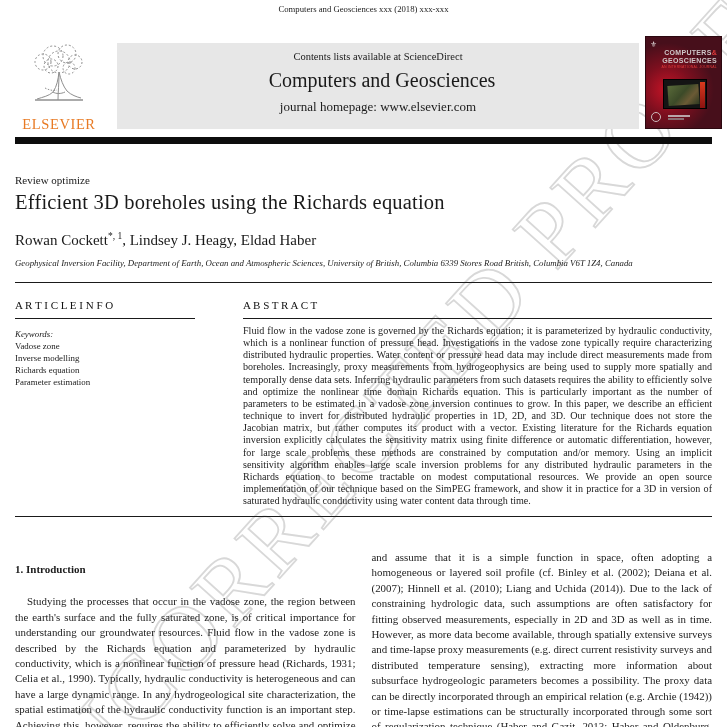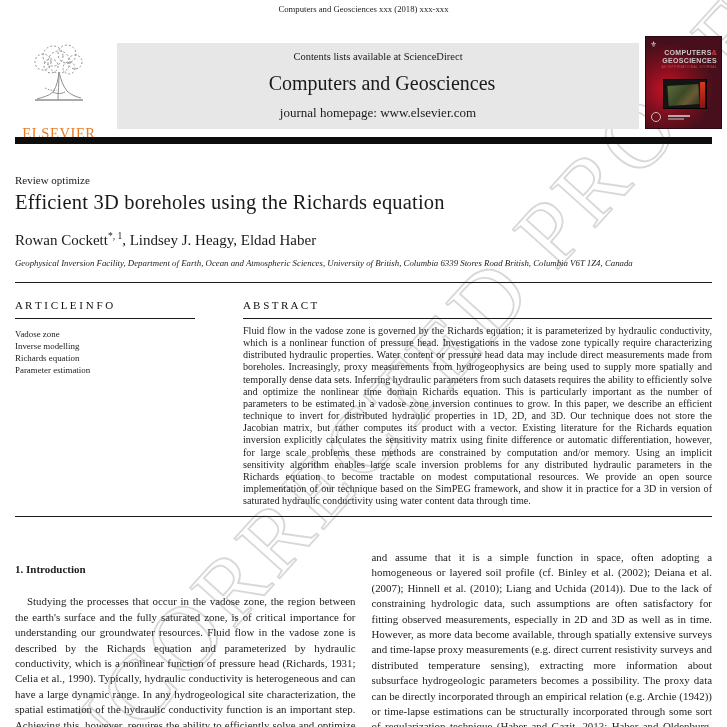--- a/index.html
+++ b/index.html
@@ -20,24 +20,24 @@
   }
   @supports not (-webkit-text-stroke: 1px #000) {
     .watermark { color:#e6e6e6; }
   }
   .content { position:relative; z-index:1; }
 
   .running-head { top:4px; left:0; width:727px; text-align:center; font-size:8.7px; color:#222; }
 
   
   .elsevier-block { left:16px; top:42px; width:86px; text-align:center; }
-  .elsevier-word { font-size:14.5px; letter-spacing:0.6px; color:#e87a24; margin-top:15px; }
+  .elsevier-word { font-size:14.5px; letter-spacing:0.6px; color:#e87a24; margin-top:6px; }
   .banner-gray { left:117px; top:43px; width:522px; height:86px; background:#e7e7e7;
     display:flex; flex-direction:column; align-items:center; justify-content:space-between;
-    padding:8px 0 8px 0; }
+    padding:8px 0 14px 0; }
   .contents-line { font-size:10.5px; }
   .journal-title { font-size:20px;margin-left:8px; }
   .homepage-line { font-size:13px; }
 
   
   .cover { left:645px; top:36px; width:77px; height:93px; background:#470f1b;
     background-image:radial-gradient(circle at 28% 58%, rgba(220,20,40,0.85) 0%, rgba(190,15,35,0.45) 32%, rgba(120,5,20,0.0) 62%);
     border:1px solid #2c0810; z-index:2; overflow:hidden; }
   .cover-tree { position:absolute; left:4px; top:3px; width:8px; height:9px; color:#d8cfcf; font-size:8px; line-height:9px; }
   .cover-title { position:absolute; right:4px; top:12px; text-align:right;
@@ -155,20 +155,21 @@
   <div class="abs affiliation">Geophysical Inversion Facility, Department of Earth, Ocean and Atmospheric Sciences, University of British, Columbia 6339 Stores Road British, Columbia V6T 1Z4, Canada</div>
 
   <div class="abs rule rule-top"></div>
 
   <div class="abs sec-heading ai-heading" style="letter-spacing:0;">A R T I C L E   I N F O</div>
   <div class="abs sec-heading ab-heading" style="letter-spacing:0;">A B S T R A C T</div>
   <div class="abs rule ai-underline"></div>
   <div class="abs rule ab-underline"></div>
 
   <div class="abs keywords">
+    <div class="kw-label">Keywords:</div>
     <div>Vadose zone</div>
     <div>Inverse modelling</div>
     <div>Richards equation</div>
     <div>Parameter estimation</div>
   </div>
 
   <div class="abs abstract-text">Fluid flow in the vadose zone is governed by the Richards equation; it is parameterized by hydraulic conductivity, which is a nonlinear function of pressure head. Investigations in the vadose zone typically require characterizing distributed hydraulic properties. Water content or pressure head data may include direct measurements made from boreholes. Increasingly, proxy measurements from hydrogeophysics are being used to supply more spatially and temporally dense data sets. Inferring hydraulic parameters from such datasets requires the ability to efficiently solve and optimize the nonlinear time domain Richards equation. This is particularly important as the number of parameters to be estimated in a vadose zone inversion continues to grow. In this paper, we describe an efficient technique to invert for distributed hydraulic properties in 1D, 2D, and 3D. Our technique does not store the Jacobian matrix, but rather computes its product with a vector. Existing literature for the Richards equation inversion explicitly calculates the sensitivity matrix using finite difference or automatic differentiation, however, for large scale problems these methods are constrained by computation and/or memory. Using an implicit sensitivity algorithm enables large scale inversion problems for any distributed hydraulic parameters in the Richards equation to become tractable on modest computational resources. We provide an open source implementation of our technique based on the SimPEG framework, and show it in practice for a 3D in version of saturated hydraulic conductivity using water content data through time.</div>
 
   <div class="abs rule rule-mid"></div>
 

